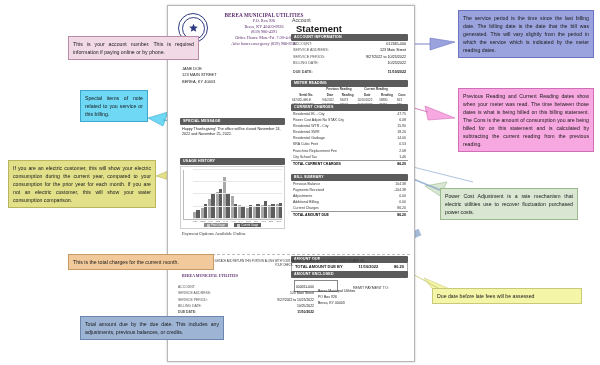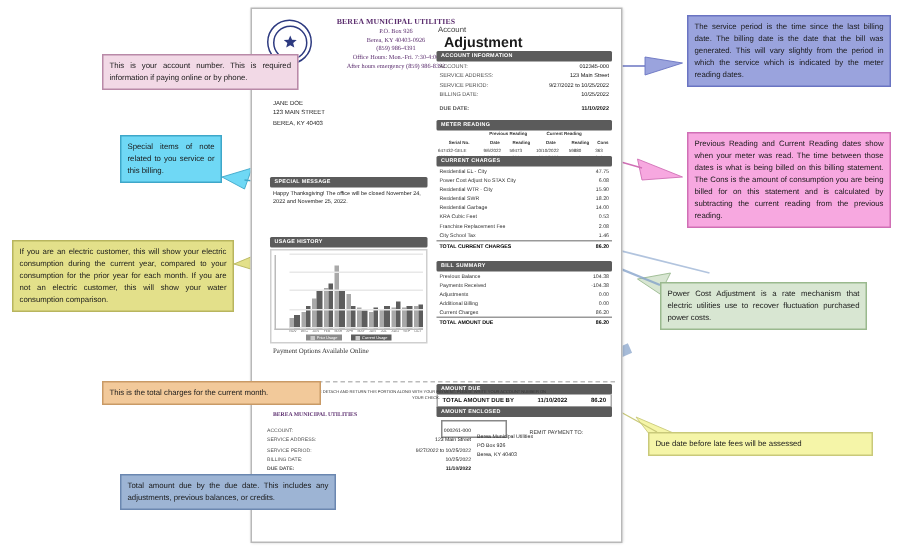--- a/index.html
+++ b/index.html
@@ -169,21 +169,21 @@
           <div class="co-name">BEREA MUNICIPAL UTILITIES</div>
           <div class="co-line">P.O. Box 926</div>
           <div class="co-line">Berea, KY 40403-0926</div>
           <div class="co-line">(859) 986-4391</div>
           <div class="co-line">Office Hours: Mon.-Fri. 7:30-4:00</div>
           <div class="co-line">After hours emergency (859) 986-8392</div>
         </div>
       </div>
 
       <div class="stmt-label">Account</div>
-      <div class="stmt-title">Adjustment</div>
+      <div class="stmt-title">Statement</div>
 
       <div class="acct-sec">
         <div class="sec-bar">ACCOUNT INFORMATION</div>
         <div>
           <div class="kv">
             <span class="k">ACCOUNT:</span>
             <span class="v">012345-000</span>
           </div>
           <div class="kv">
             <span class="k">SERVICE ADDRESS:</span>

